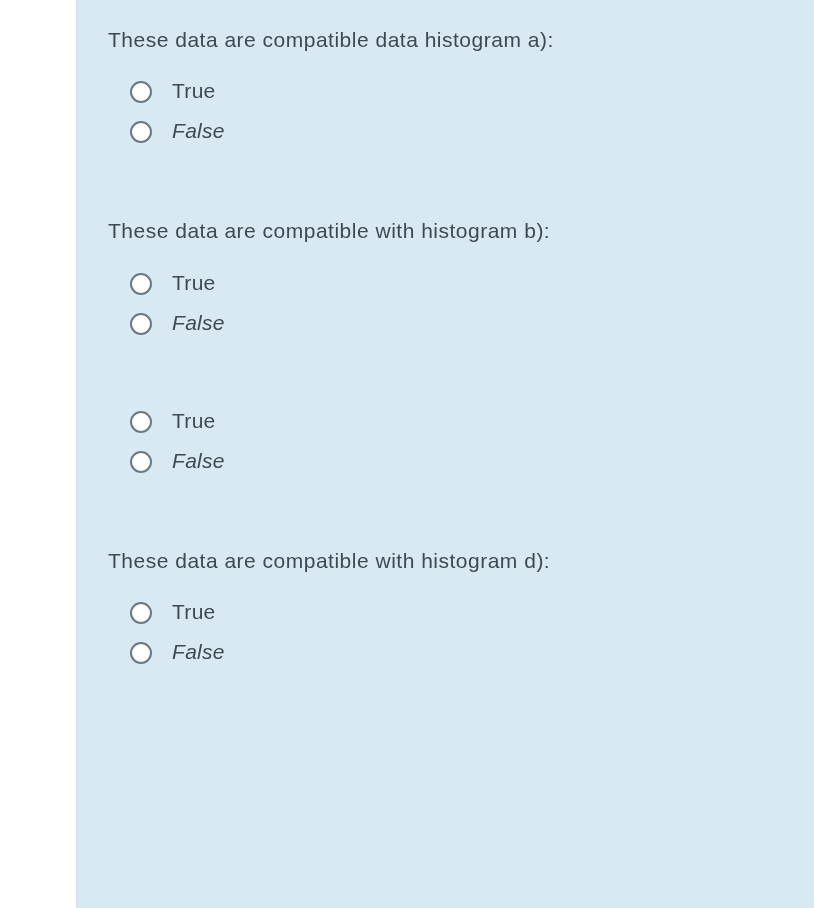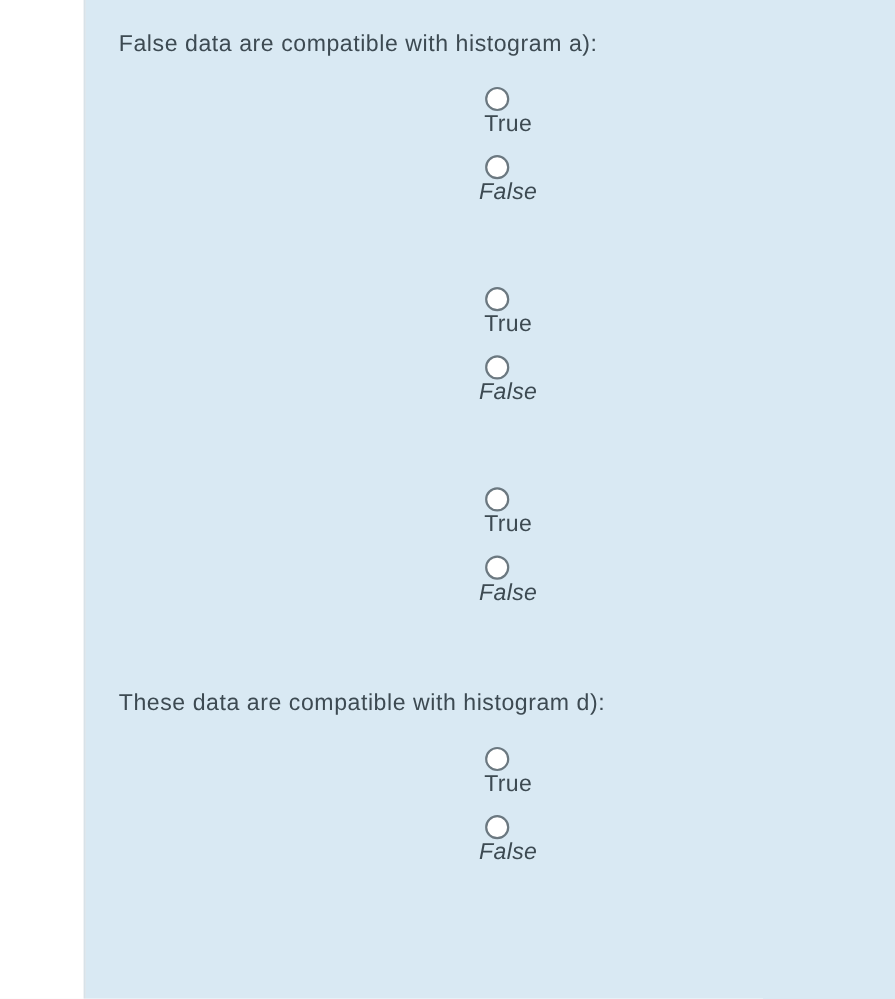--- a/index.html
+++ b/index.html
@@ -35,24 +35,23 @@
     }
     .question-text {
       color: #3d4a52;
       font-size: 21px;
       letter-spacing: 0.5px;
       margin-bottom: 26px;
       line-height: 1.3;
     }
     .option-row {
       display: flex;
-      align-items: center;
+      align-items: flex-end;
       margin-left: 22px;
       margin-bottom: 16px;
-      flex-direction: column;
     }
     .option-row:last-child {
       margin-bottom: 0;
       font-style: italic;
     }
     .radio-circle {
       width: 22px;
       height: 22px;
       border: 2px solid #6b7880;
       border-radius: 50%;
@@ -68,32 +67,33 @@
     }
   </style>
 </head>
 <body>
 
 <div class="outer">
   <div class="left-margin"></div>
   <div class="content-area">
 
     <div class="question-block">
-      <div class="question-text">False data are compatible with histogram a):</div>
+      <div class="question-text">These data are compatible data histogram a):</div>
       <div class="option-row">
         <div class="radio-circle"></div>
         <span class="option-label">True</span>
       </div>
       <div class="option-row">
         <div class="radio-circle"></div>
         <span class="option-label">False</span>
       </div>
     </div>
 
     <div class="question-block">
+      <div class="question-text">These data are compatible with histogram b):</div>
       <div class="option-row">
         <div class="radio-circle"></div>
         <span class="option-label">True</span>
       </div>
       <div class="option-row">
         <div class="radio-circle"></div>
         <span class="option-label">False</span>
       </div>
     </div>
 

